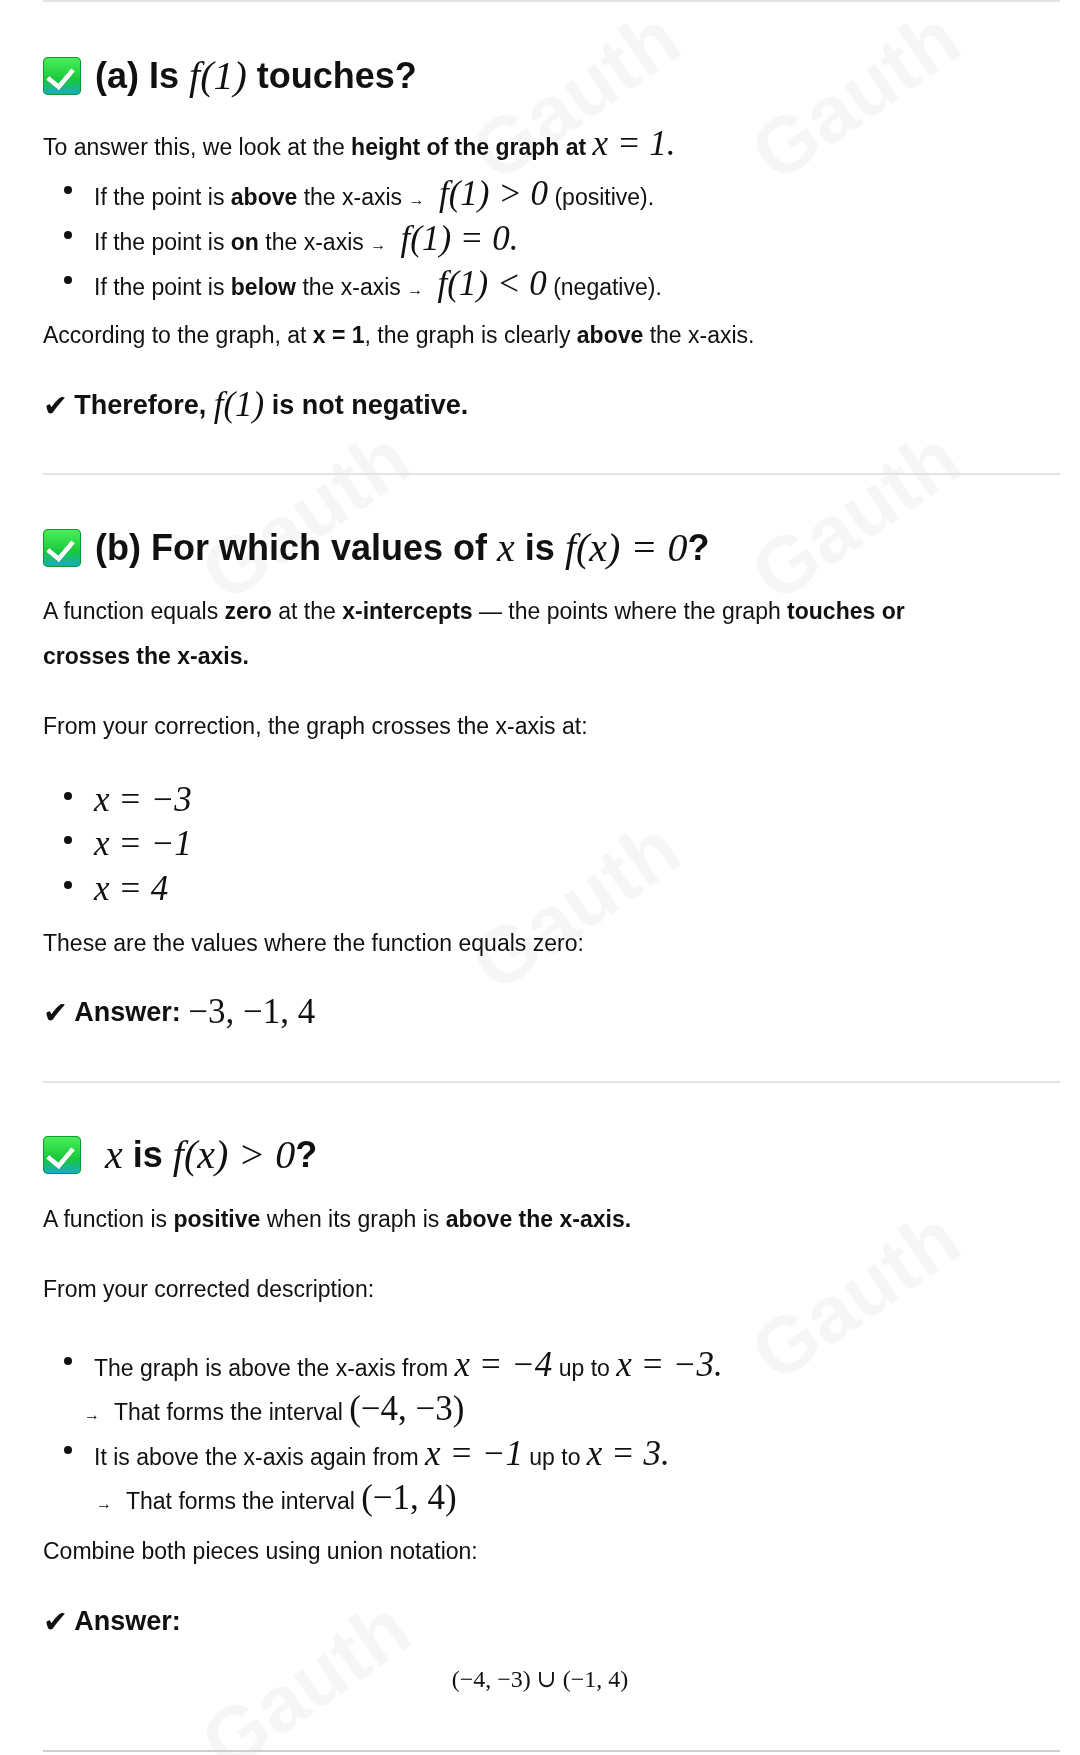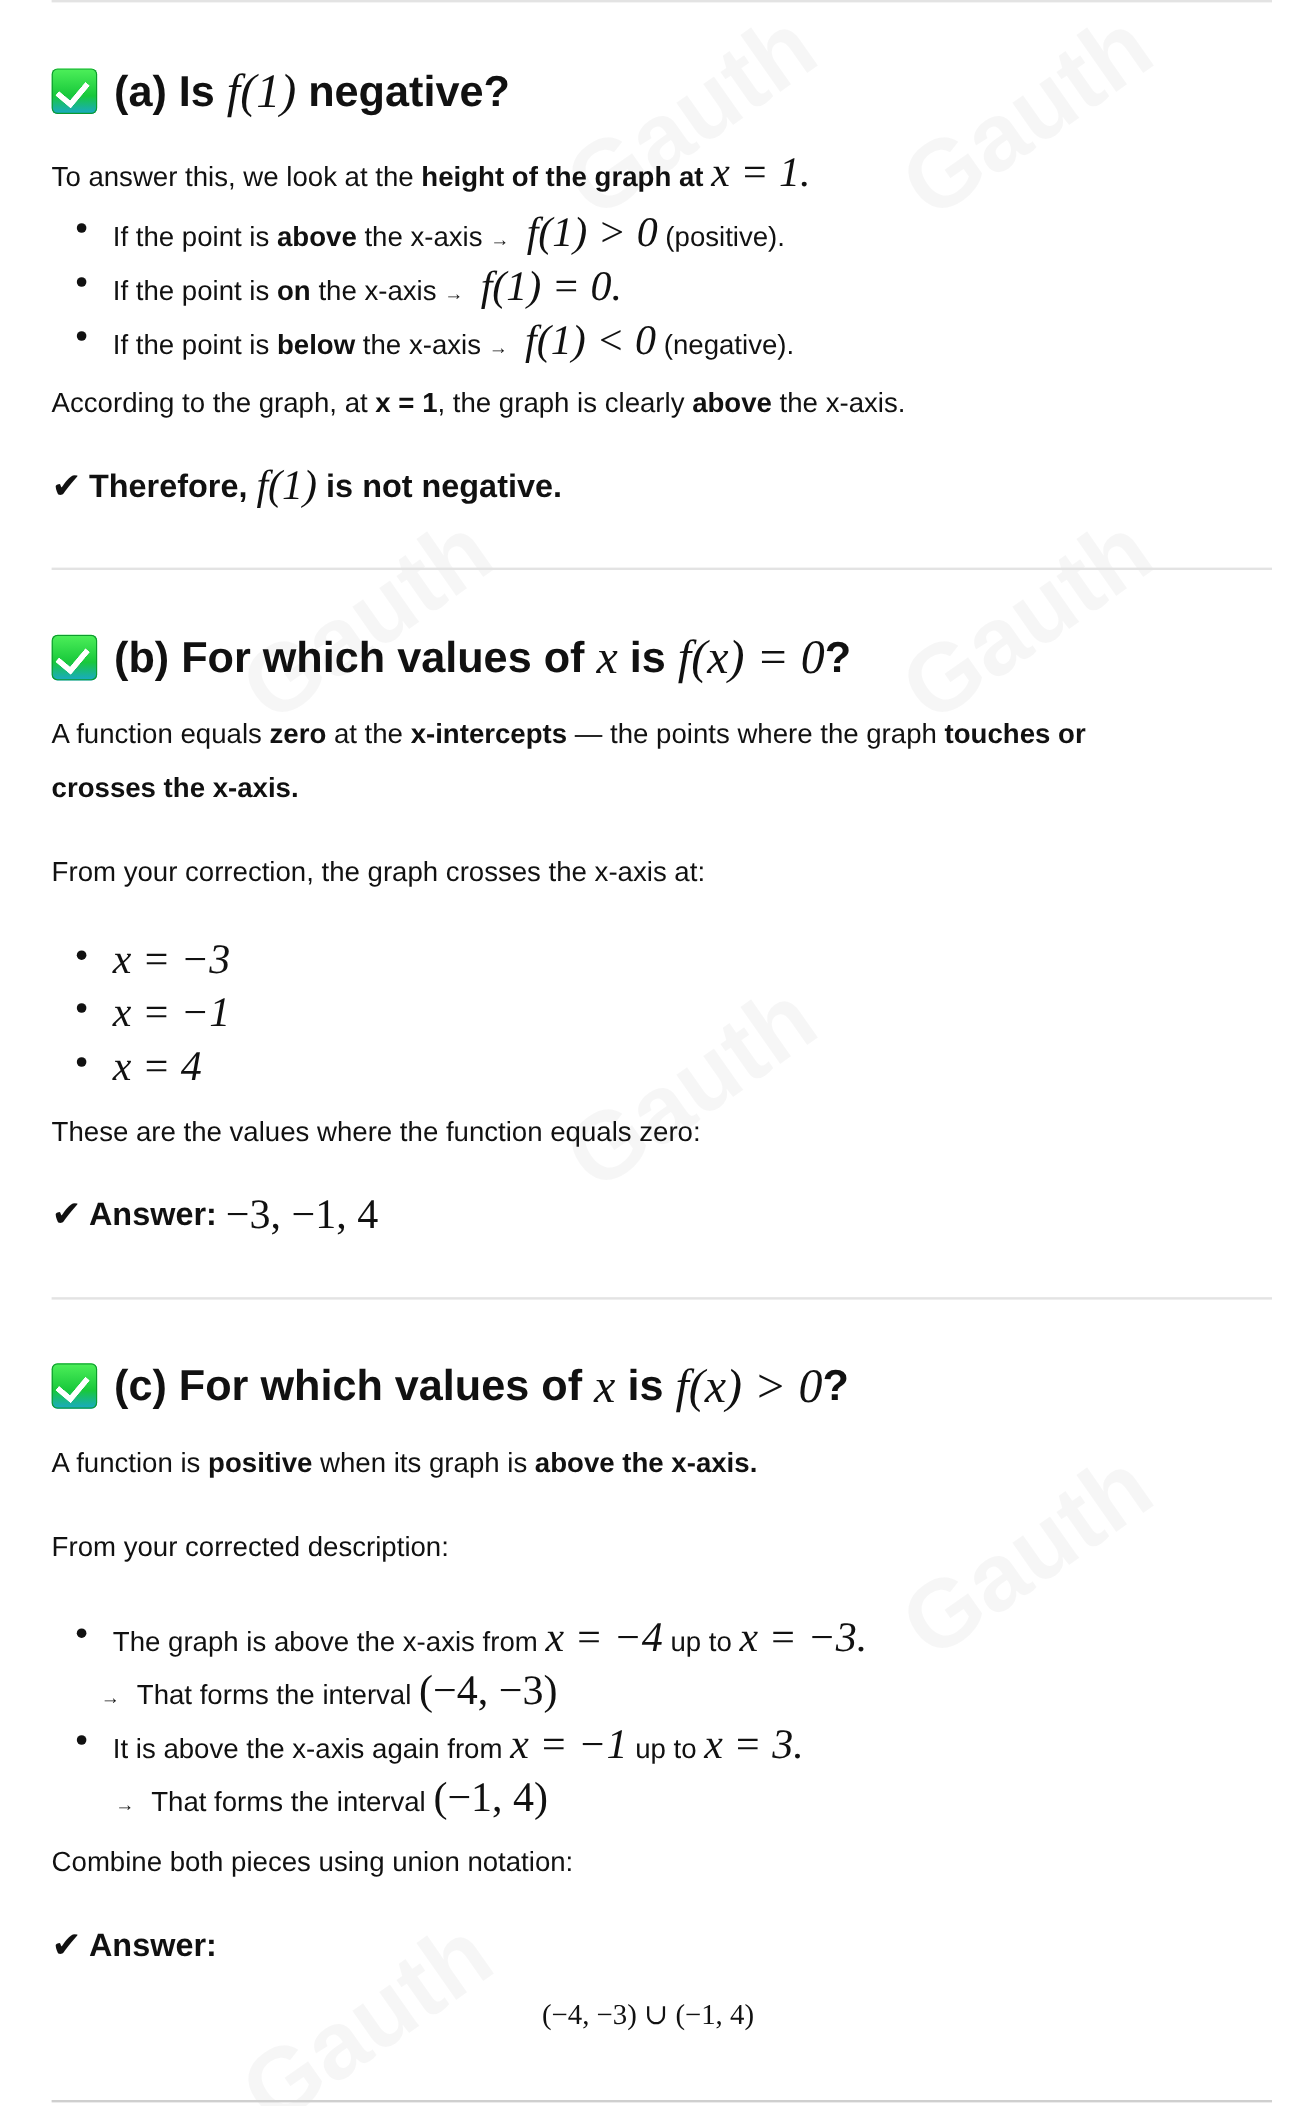--- a/index.html
+++ b/index.html
@@ -47,21 +47,21 @@
 <div class="watermark" style="left:460px;top:860px">Gauth</div>
 <div class="watermark" style="left:740px;top:1250px">Gauth</div>
 <div class="watermark" style="left:190px;top:1640px">Gauth</div>
 
 <div class="sep" style="top:0px"></div>
 
 <div class="abs h" style="left:43px;top:52px">
   <span class="cb"></span>
   <span>(a) Is</span>&nbsp;
   <span class="math mi">f(1)</span>&nbsp;
-  <span>negative?</span>
+  <span>touches?</span>
 </div>
 
 <div class="abs p" style="left:43px;top:124px">
   <span>To answer this, we look at the</span>
   <b>height of the graph at</b>
   <span class="math mi">x = 1.</span>
 </div>
 
 <div class="abs p bullet" style="left:94px;top:174px">
   <span>If the point is</span>
@@ -140,21 +140,21 @@
 <div class="abs ans" style="left:43px;top:992px">
   <span class="check">✔</span>
   <span>Answer:</span>&nbsp;
   <span class="math">−3, −1, 4</span>
 </div>
 
 <div class="sep" style="top:1081px"></div>
 
 <div class="abs h" style="left:43px;top:1131px">
   <span class="cb"></span>
-  <span>(c) For which values of</span>&nbsp;
+  &nbsp;
   <span class="math mi">x</span>&nbsp;
   <span>is</span>&nbsp;
   <span class="math mi">f(x) &gt; 0</span><span>?</span>
 </div>
 
 <div class="abs p" style="left:43px;top:1206px">
   <span>A function is</span>
   <b>positive</b>
   <span>when its graph is</span>
   <b>above the x-axis.</b>

